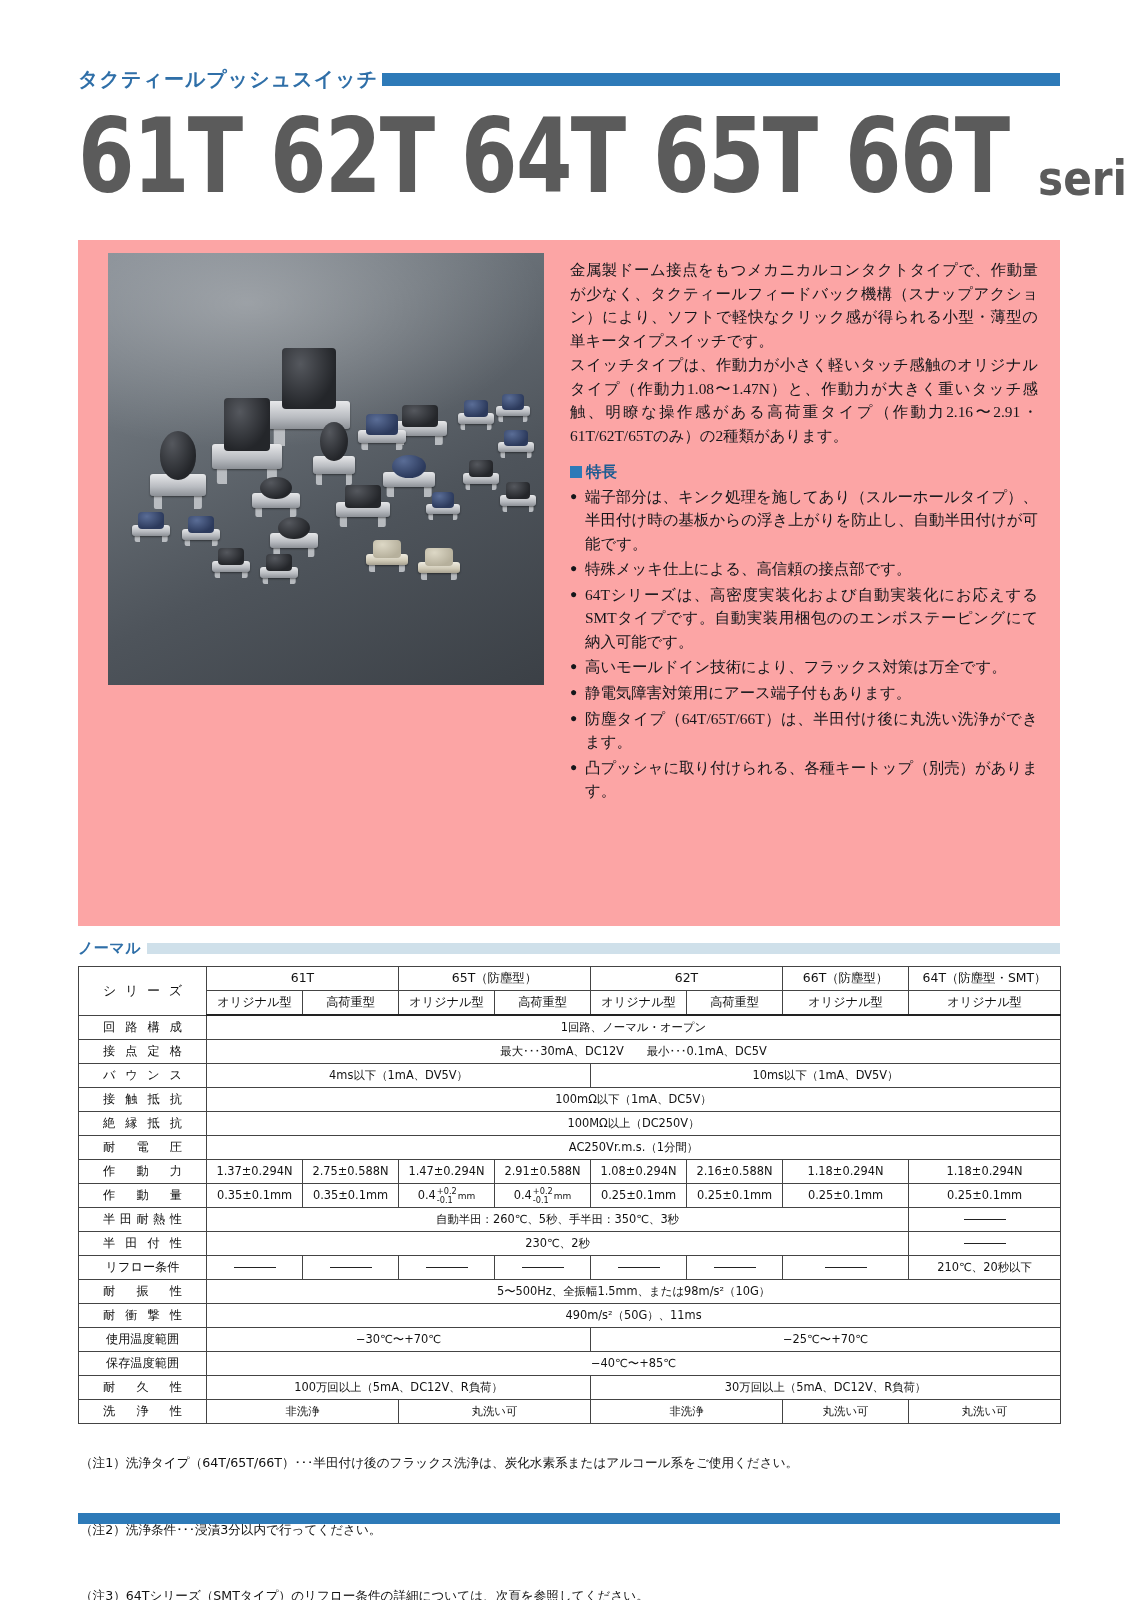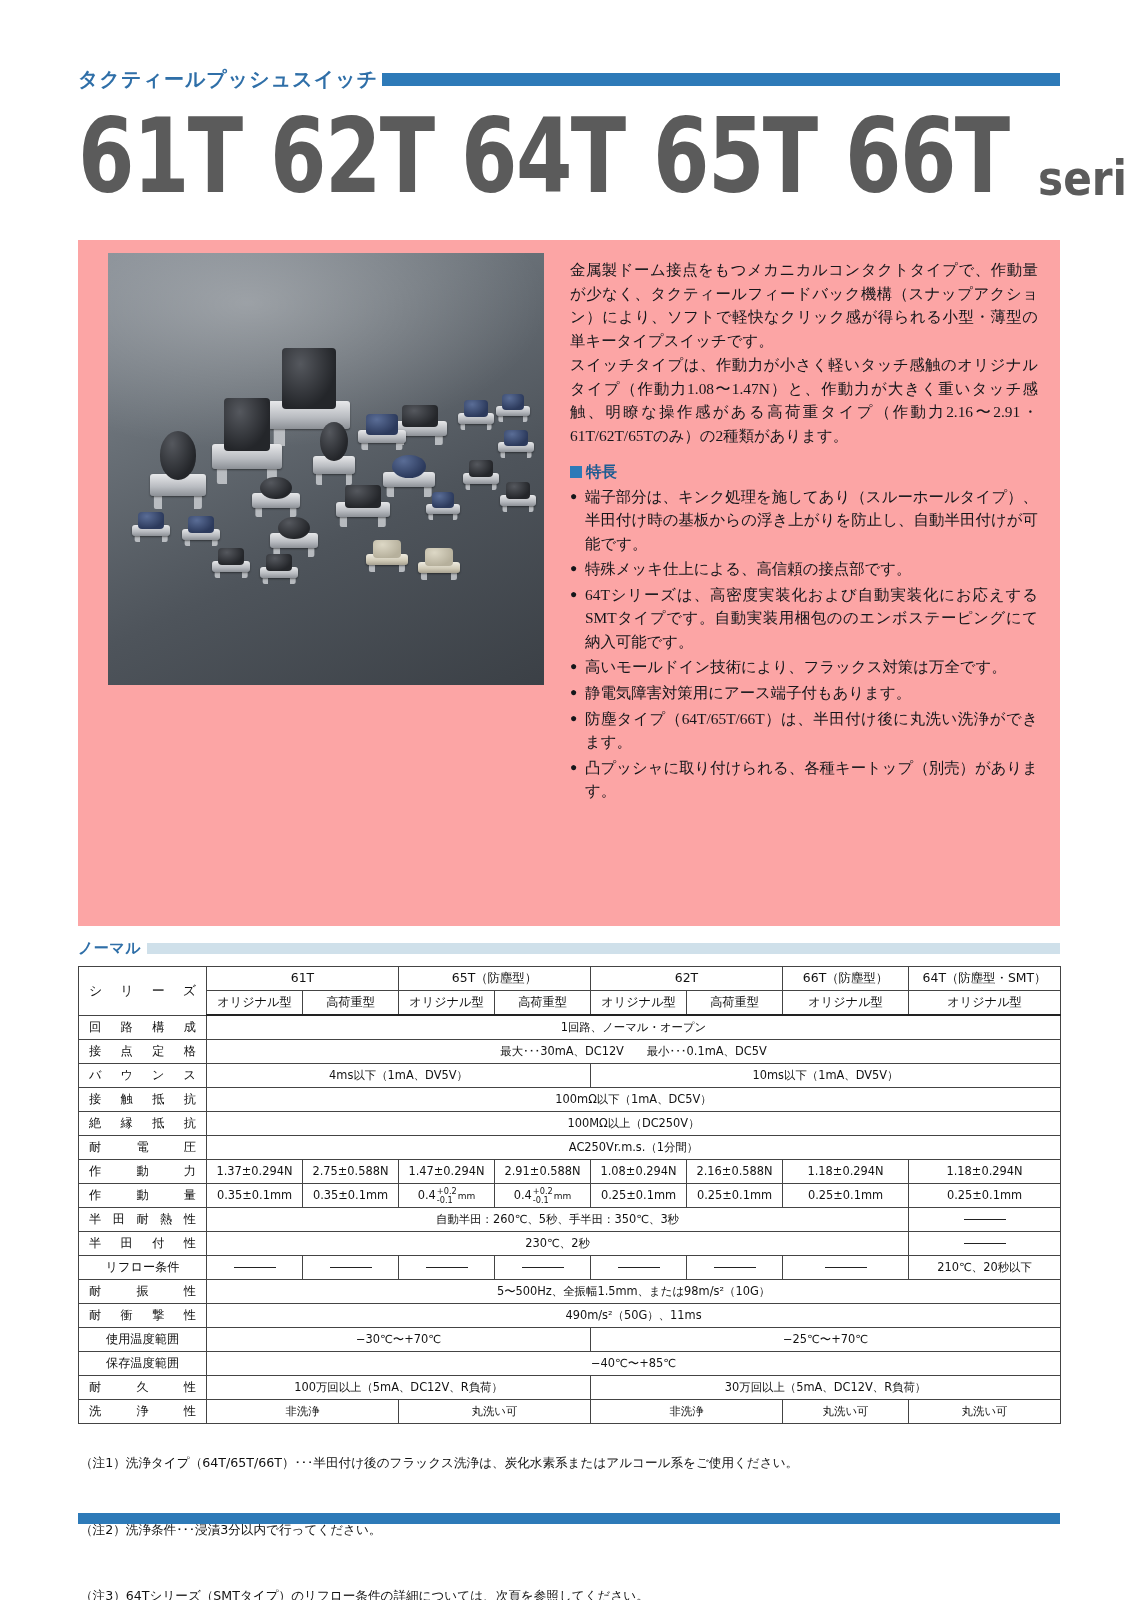--- a/index.html
+++ b/index.html
@@ -219,21 +219,21 @@
     padding: 1px 2px;
     height: 21px;
     font-weight: 400;
     line-height: 1.18;
     white-space: nowrap;
     overflow: hidden;
   }
   #spec-table .rowhead {
     text-align: justify;
     text-align-last: justify;
-    padding: 1px 10px;
+    padding: 1px 24px;
     white-space: nowrap;
     font-size: 12.2px;
   }
   #spec-table .rowhead.tight {
     text-align: center;
     text-align-last: center;
     letter-spacing: 0;
   }
   #spec-table .thickb { border-bottom-width: 2px; border-bottom-color: #222; }
   .series-name-cell { font-size: 12.4px; }

